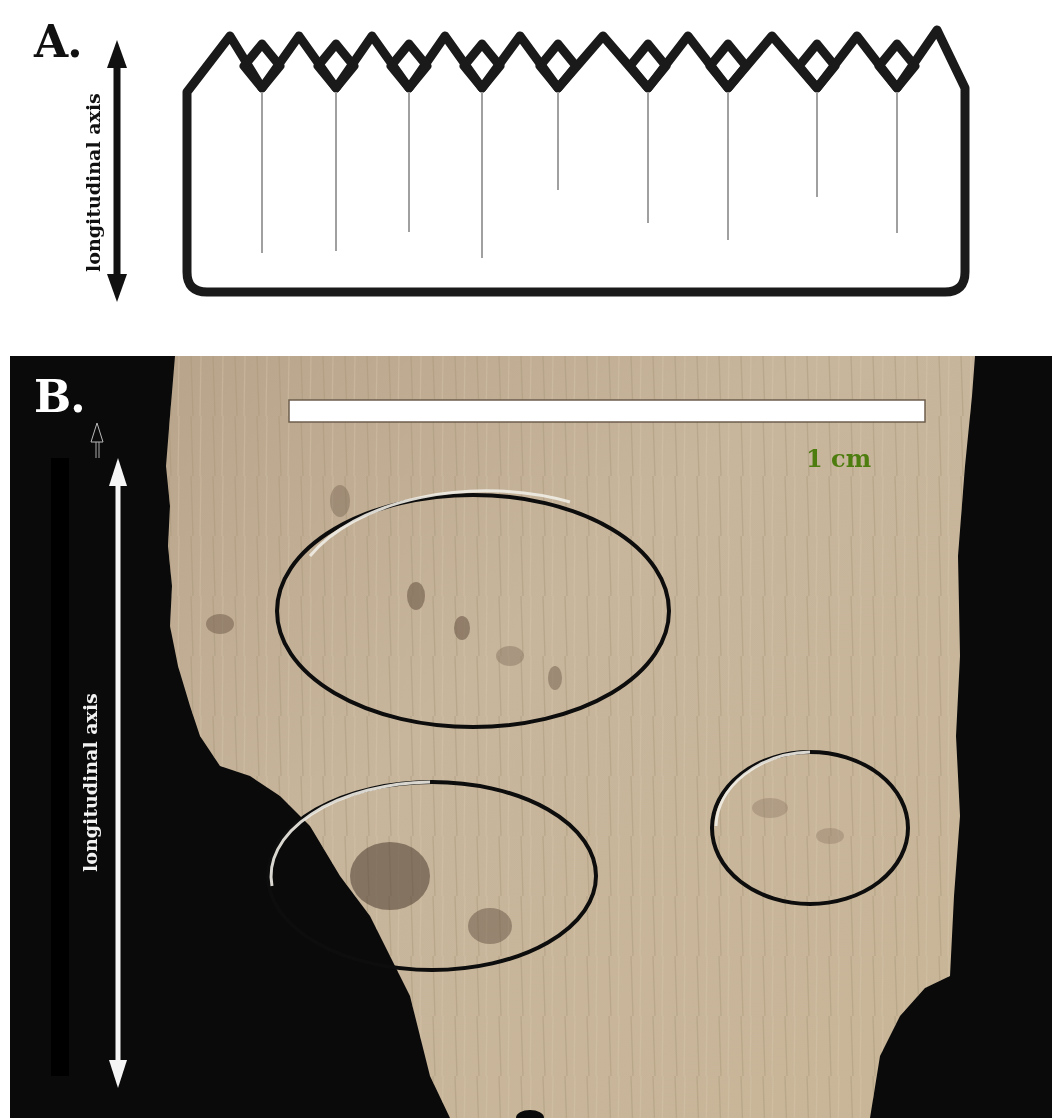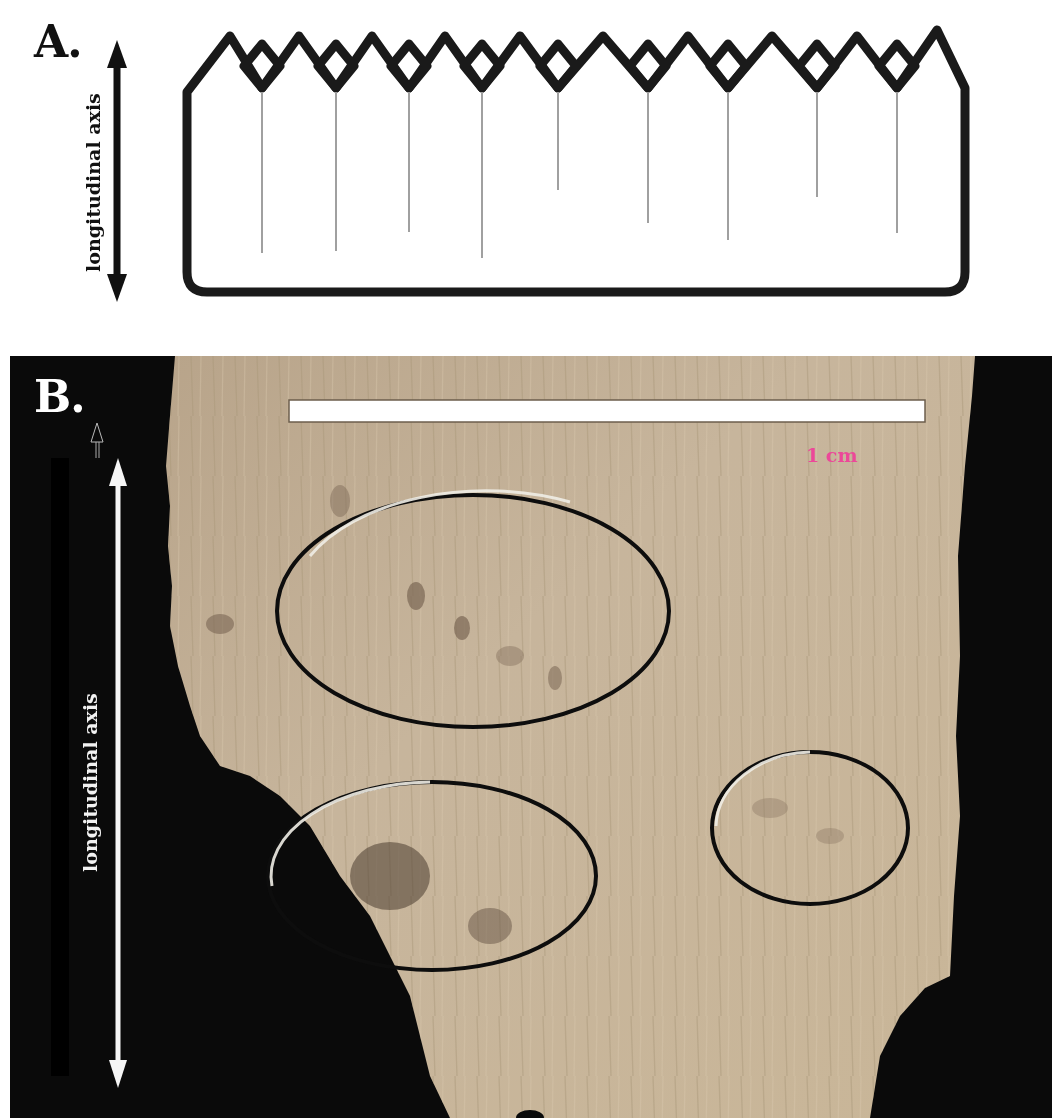--- a/index.html
+++ b/index.html
@@ -6,21 +6,21 @@
   body { width:1052px; height:1118px; position:relative; overflow:hidden; font-family:"DejaVu Serif", "Liberation Serif", serif; }
   .panel-label { position:absolute; font-family:"DejaVu Serif", "Liberation Serif", serif; font-weight:bold; font-size:44px; line-height:1; letter-spacing:-1px; }
   #label-a { left:34px; top:20px; color:#111; }
   #label-b { left:34px; top:375px; color:#fff; z-index:5; }
   .axis-text { position:absolute; font-family:"DejaVu Serif","Liberation Serif",serif; font-weight:bold; white-space:nowrap; transform-origin:left top; transform:rotate(-90deg); }
   #axis-text-a { left:82px; top:272px; font-size:19px; color:#111; }
   #axis-text-b { left:79px; top:872px; font-size:19px; color:#f2f2f2; z-index:5; }
   #panel-a-svg { position:absolute; left:0; top:0; }
   #panel-b { position:absolute; left:10px; top:356px; width:1042px; height:762px; background:#0a0a0a; overflow:hidden; }
   #panel-b-svg { position:absolute; left:0; top:0; }
-  #scale-text { position:absolute; left:806px; top:444px; font-family:"DejaVu Serif","Liberation Serif",serif; font-weight:bold; font-size:19px; color:#ec4899; z-index:5; }
+  #scale-text { position:absolute; left:806px; top:444px; font-family:"DejaVu Serif","Liberation Serif",serif; font-weight:bold; font-size:24px; color:#4d7c0f; z-index:5; }
 </style>
 </head>
 <body>
 
 <div>
   <div id="label-a" class="panel-label">A.</div>
   <div id="axis-text-a" class="axis-text">longitudinal axis</div>
 
   <svg id="panel-a-svg" width="1052" height="320">
 

